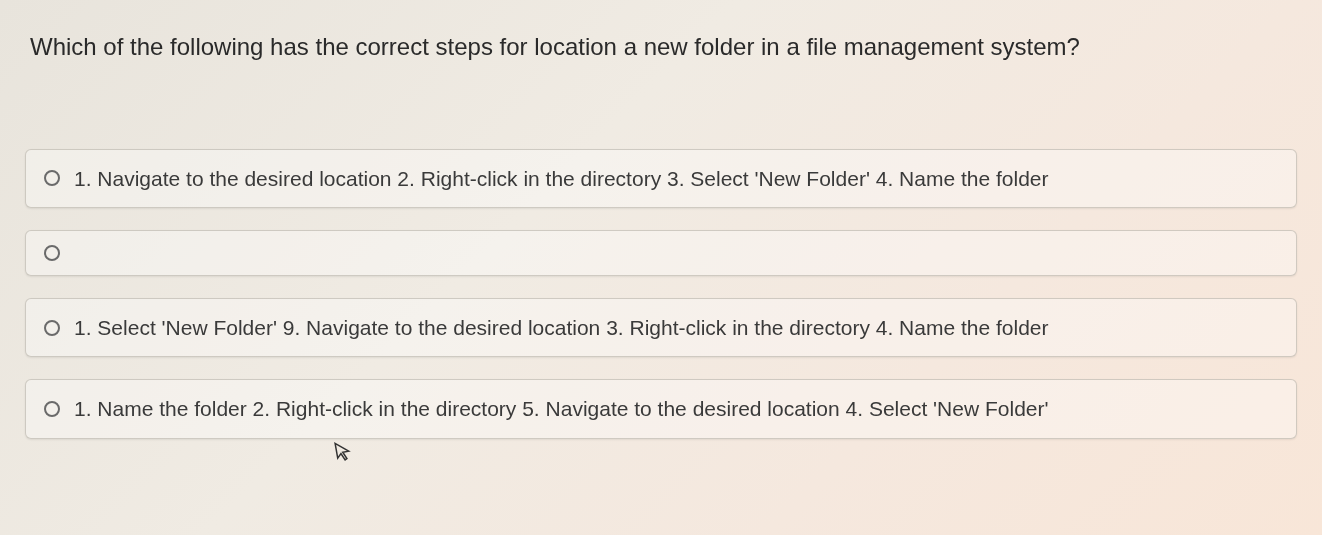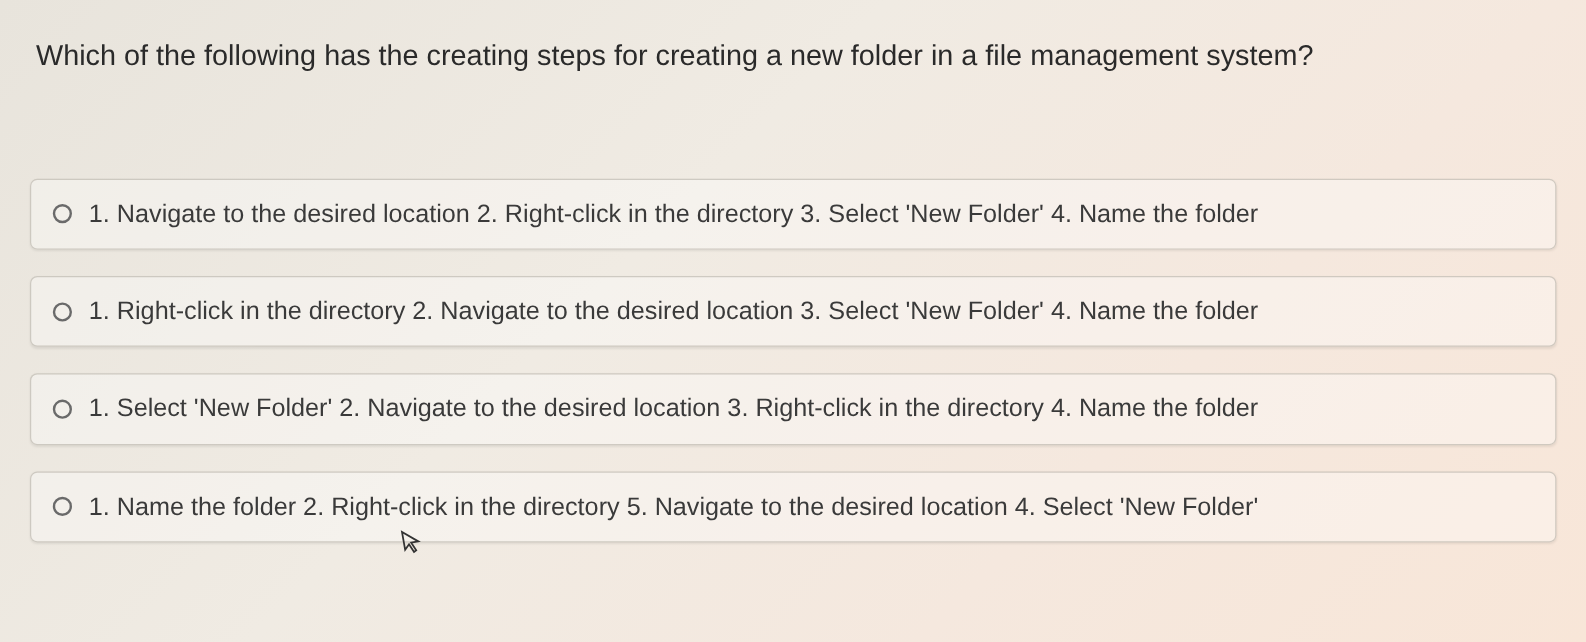--- a/index.html
+++ b/index.html
@@ -63,34 +63,33 @@
       top: 440px;
       font-size: 20px;
       color: #333;
       pointer-events: none;
       transform: rotate(-10deg);
     }
   </style>
 </head>
 <body>
 
-<div class="question">Which of the following has the creating steps for creating a new folder in a file management system?</div>
+<div class="question">Which of the following has the correct steps for location a new folder in a file management system?</div>
 
 <div class="options-container">
   <label class="option">
     <span class="radio"></span>
     <span class="option-text">1. Navigate to the desired location 2. Right-click in the directory 3. Select 'New Folder' 4. Name the folder</span>
   </label>
   <label class="option">
     <span class="radio"></span>
-    <span class="option-text">1. Right-click in the directory 2. Navigate to the desired location 3. Select 'New Folder' 4. Name the folder</span>
   </label>
   <label class="option">
     <span class="radio"></span>
-    <span class="option-text">1. Select 'New Folder' 2. Navigate to the desired location 3. Right-click in the directory 4. Name the folder</span>
+    <span class="option-text">1. Select 'New Folder' 9. Navigate to the desired location 3. Right-click in the directory 4. Name the folder</span>
   </label>
   <label class="option">
     <span class="radio"></span>
     <span class="option-text">1. Name the folder 2. Right-click in the directory 5. Navigate to the desired location 4. Select 'New Folder'</span>
   </label>
 </div>
 
 <div class="cursor">
   <svg width="18" height="22" viewBox="0 0 18 22" fill="none">
     <path d="M2 2 L2 17 L6 13 L9 20 L11 19 L8 12 L14 12 Z" fill="none" stroke="#333" stroke-width="1.5"></path>

